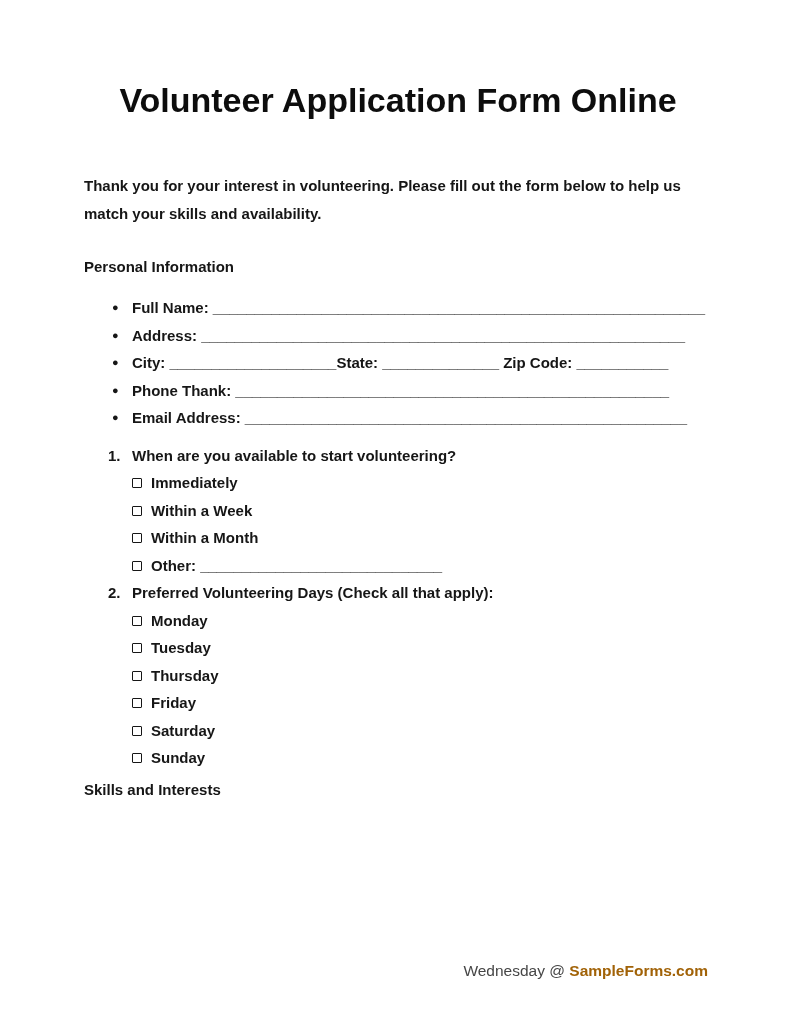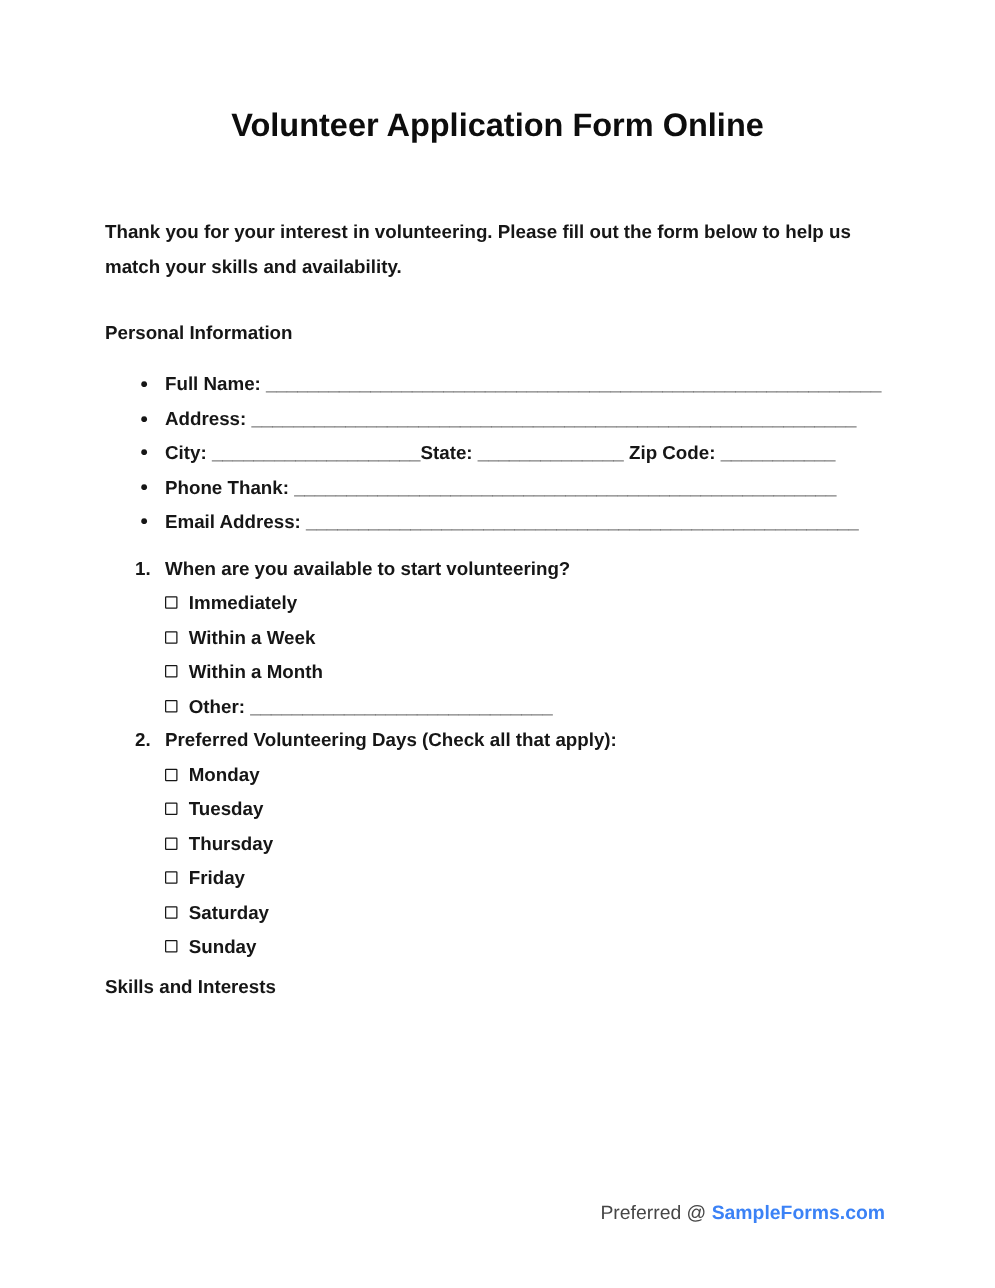--- a/index.html
+++ b/index.html
@@ -5,21 +5,21 @@
   * { box-sizing: border-box; }
   html, body { margin: 0; padding: 0; background: #ffffff; }
   .page {
     width: 796px; height: 1030px; margin: 0 auto; position: relative;
     background: #ffffff; overflow: hidden;
     font-family: "Liberation Sans", sans-serif;
     color: #161616; font-weight: 700;
   }
   .content { padding: 0 84px; }
   .title {
-    margin: 0; padding-top: 84px; font-size: 26px; line-height: 32px;
+    margin: 0; padding-top: 84px; font-size: 34px; line-height: 32px;
     text-align: center; color: #0d0d0d; font-weight: 700;
   }
   .intro { margin-top: 56px; font-size: 15px; line-height: 27.5px; max-width: 624px; }
   .section-heading { font-size: 15px; line-height: 27px; }
   .sh-personal { margin-top: 26px; }
   .sh-availability { margin-top: 26px; }
   .sh-skills { margin-top: 4px; }
   .field-list { margin-top: 14px; }
   .row { display: flex; font-size: 15px; line-height: 27.5px; }
   .bullet {
@@ -134,16 +134,16 @@
         </div>
       </div>
 
     </div>
 
     <div class="section-heading sh-skills">Skills and Interests</div>
 
   </div>
 
   <div class="footer">
-    <span>Preferred @</span>
-    <a class="site-link" style="color: #3b82f6;">SampleForms.com</a>
+    <span>Wednesday @</span>
+    <a class="site-link" style="color: #a16207;">SampleForms.com</a>
   </div>
 </div>
 
 </body></html>

